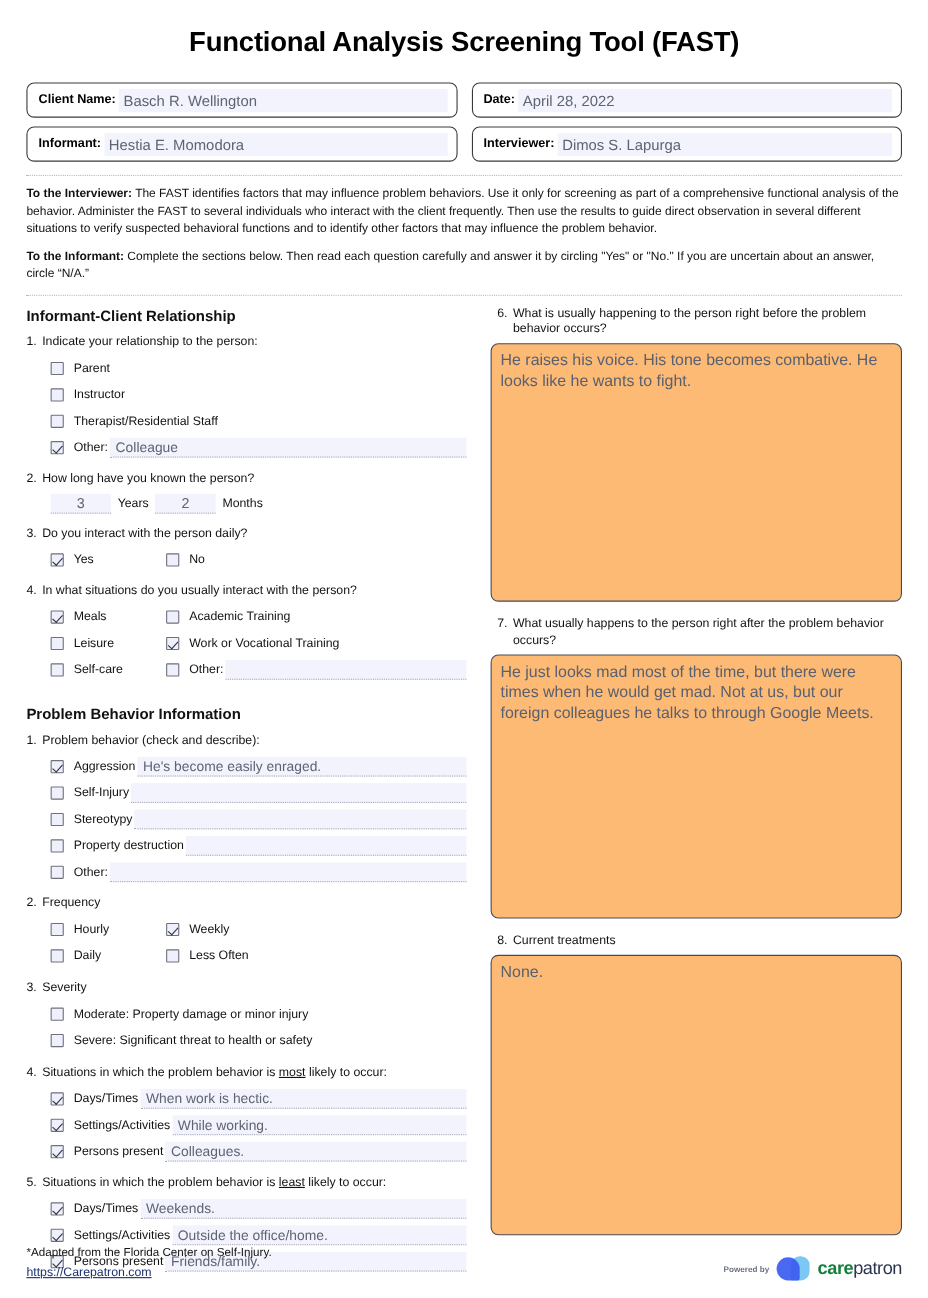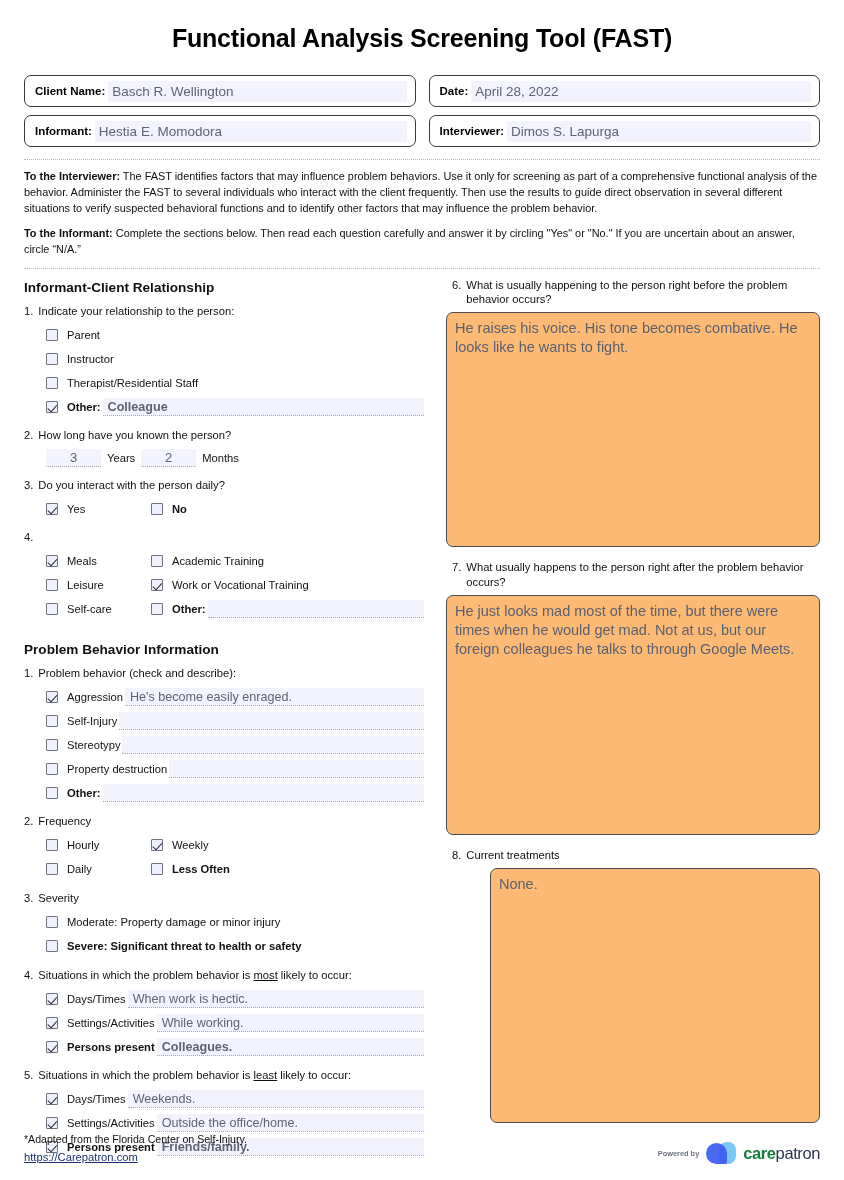--- a/index.html
+++ b/index.html
@@ -114,21 +114,21 @@
   .qlabel u { text-decoration: underline; }
 
   
   .cb-list { padding-left: 22px; }
   .cb-row {
     display: flex;
     align-items: center;
     min-height: 21px;
     margin-bottom: 3px;
   }
-  .cb-row:last-child { margin-bottom: 0; font-weight: bold; }
+  .cb-row:last-child { margin-bottom: 0; }
 
   .cbox {
     width: 12px;
     height: 12px;
     min-width: 12px;
     border: 1.3px solid #70707e;
     background: #eef0fb;
     border-radius: 1px;
     position: relative;
     margin-right: 9px;
@@ -212,21 +212,21 @@
     border-radius: 7px;
     background: #fdba74;
     padding: 6px 8px 8px 8px;
     font-size: 14.5px;
     line-height: 1.33;
     color: #5a6070;
     overflow: hidden;
   }
   .ta-tall { height: 235px; }
   .ta-mid  { height: 240px; }
-  .ta-last { height: 255px; margin-left: 44px; }
+  .ta-last { height: 255px; }
 
   
   .footer {
     position: absolute;
     left: 24px;
     right: 24px;
     bottom: 12px;
     display: flex;
     align-items: flex-end;
     justify-content: space-between;
@@ -358,20 +358,21 @@
           <div class="cb-row">
             <span class="cbox"></span>
             <span class="cb-label">No</span>
           </div>
         </div>
       </div>
 
       <div class="qitem">
         <div class="qtext">
           <span class="qnum">4.</span>
+          <span class="qlabel">In what situations do you usually interact with the person?</span>
         </div>
         <div class="cb-two">
           <div class="cb-row">
             <span class="cbox checked"></span>
             <span class="cb-label">Meals</span>
           </div>
           <div class="cb-row">
             <span class="cbox"></span>
             <span class="cb-label">Academic Training</span>
           </div>

